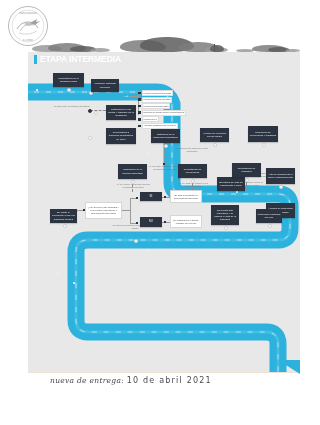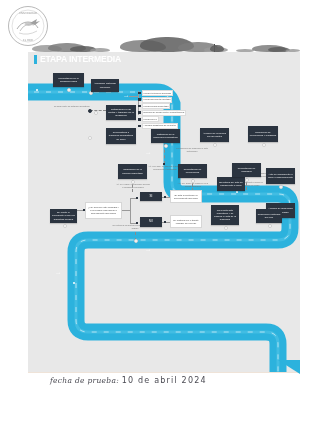--- a/index.html
+++ b/index.html
@@ -406,18 +406,18 @@
     <div class="dot bl" style="left:8px;top:37px;"></div>
     <div class="dot bl" style="left:118px;top:60px;"></div>
     <div class="dot bl" style="left:208px;top:139px;"></div>
     <div class="dot bl" style="left:45px;top:230px;"></div>
   </div>
 
   <div class="footer">
     <div class="footline"></div>
     <div class="cornerdeco"></div>
     <div class="hand">
-      <span>fecha de prueba:</span>
-      <span class="num">10 de abril 2024</span>
+      <span>nueva de entrega:</span>
+      <span class="num">10 de abril 2021</span>
     </div>
   </div>
 
 </div>
 
 </body></html>

